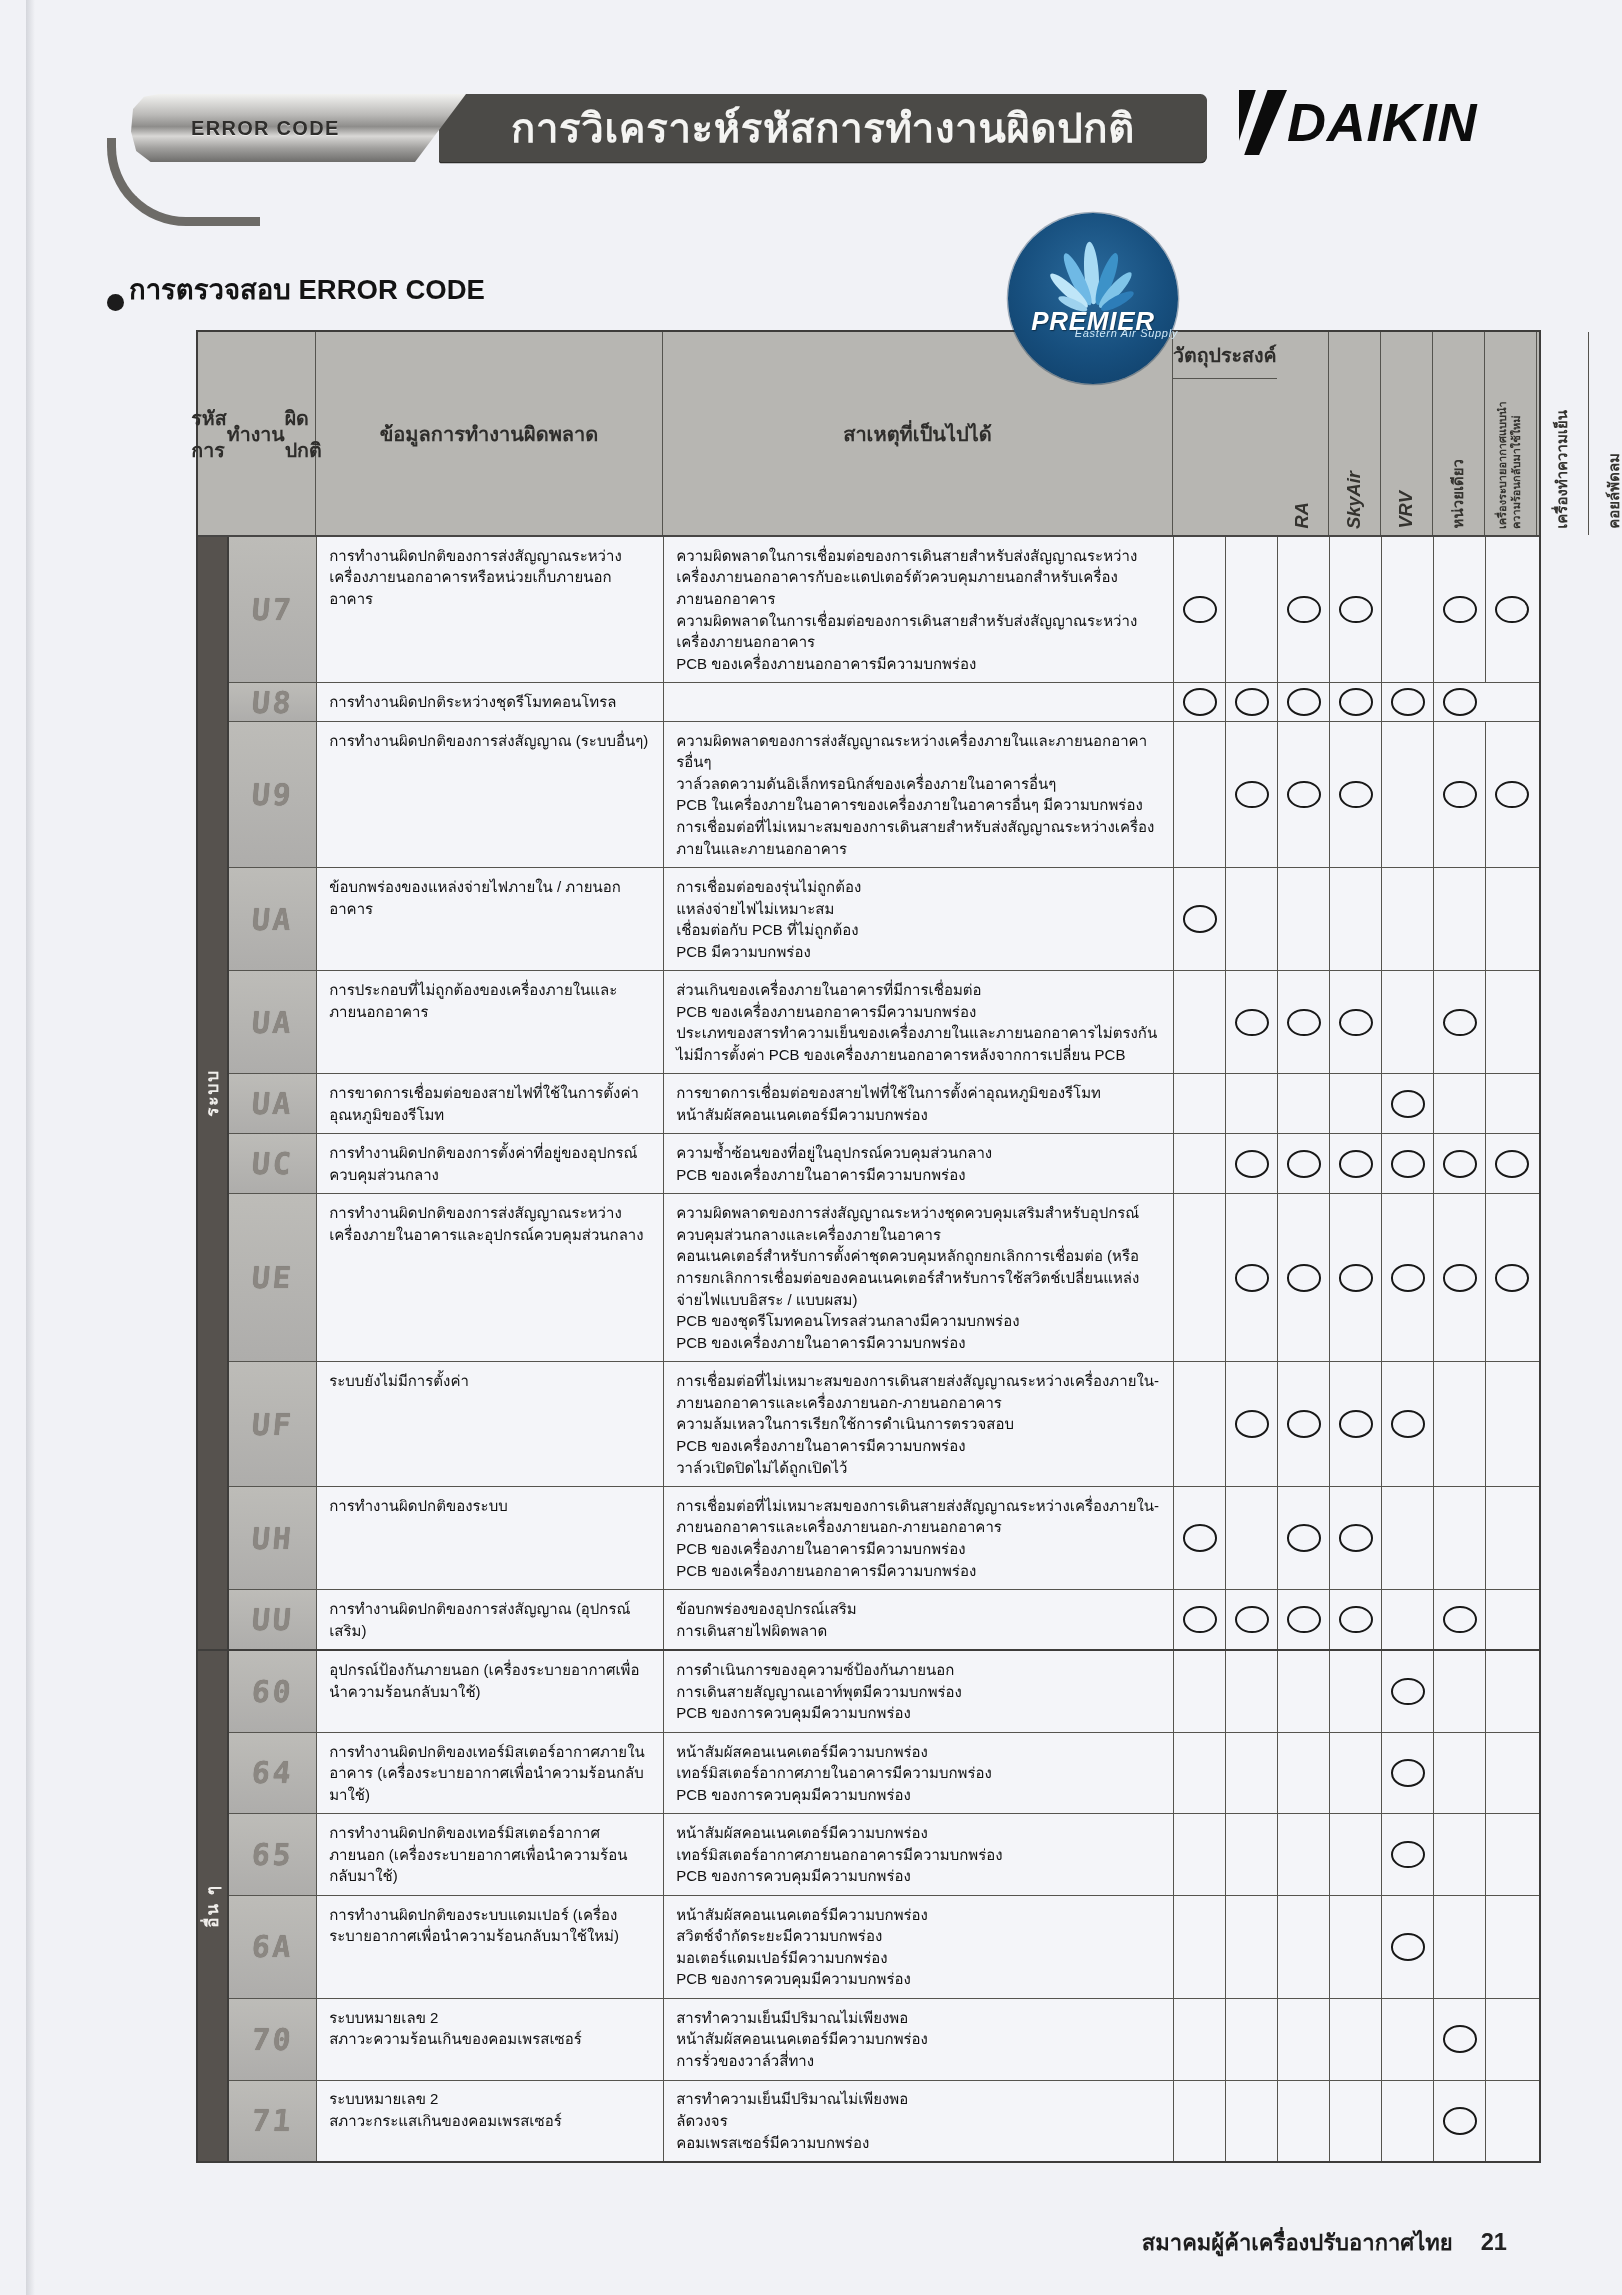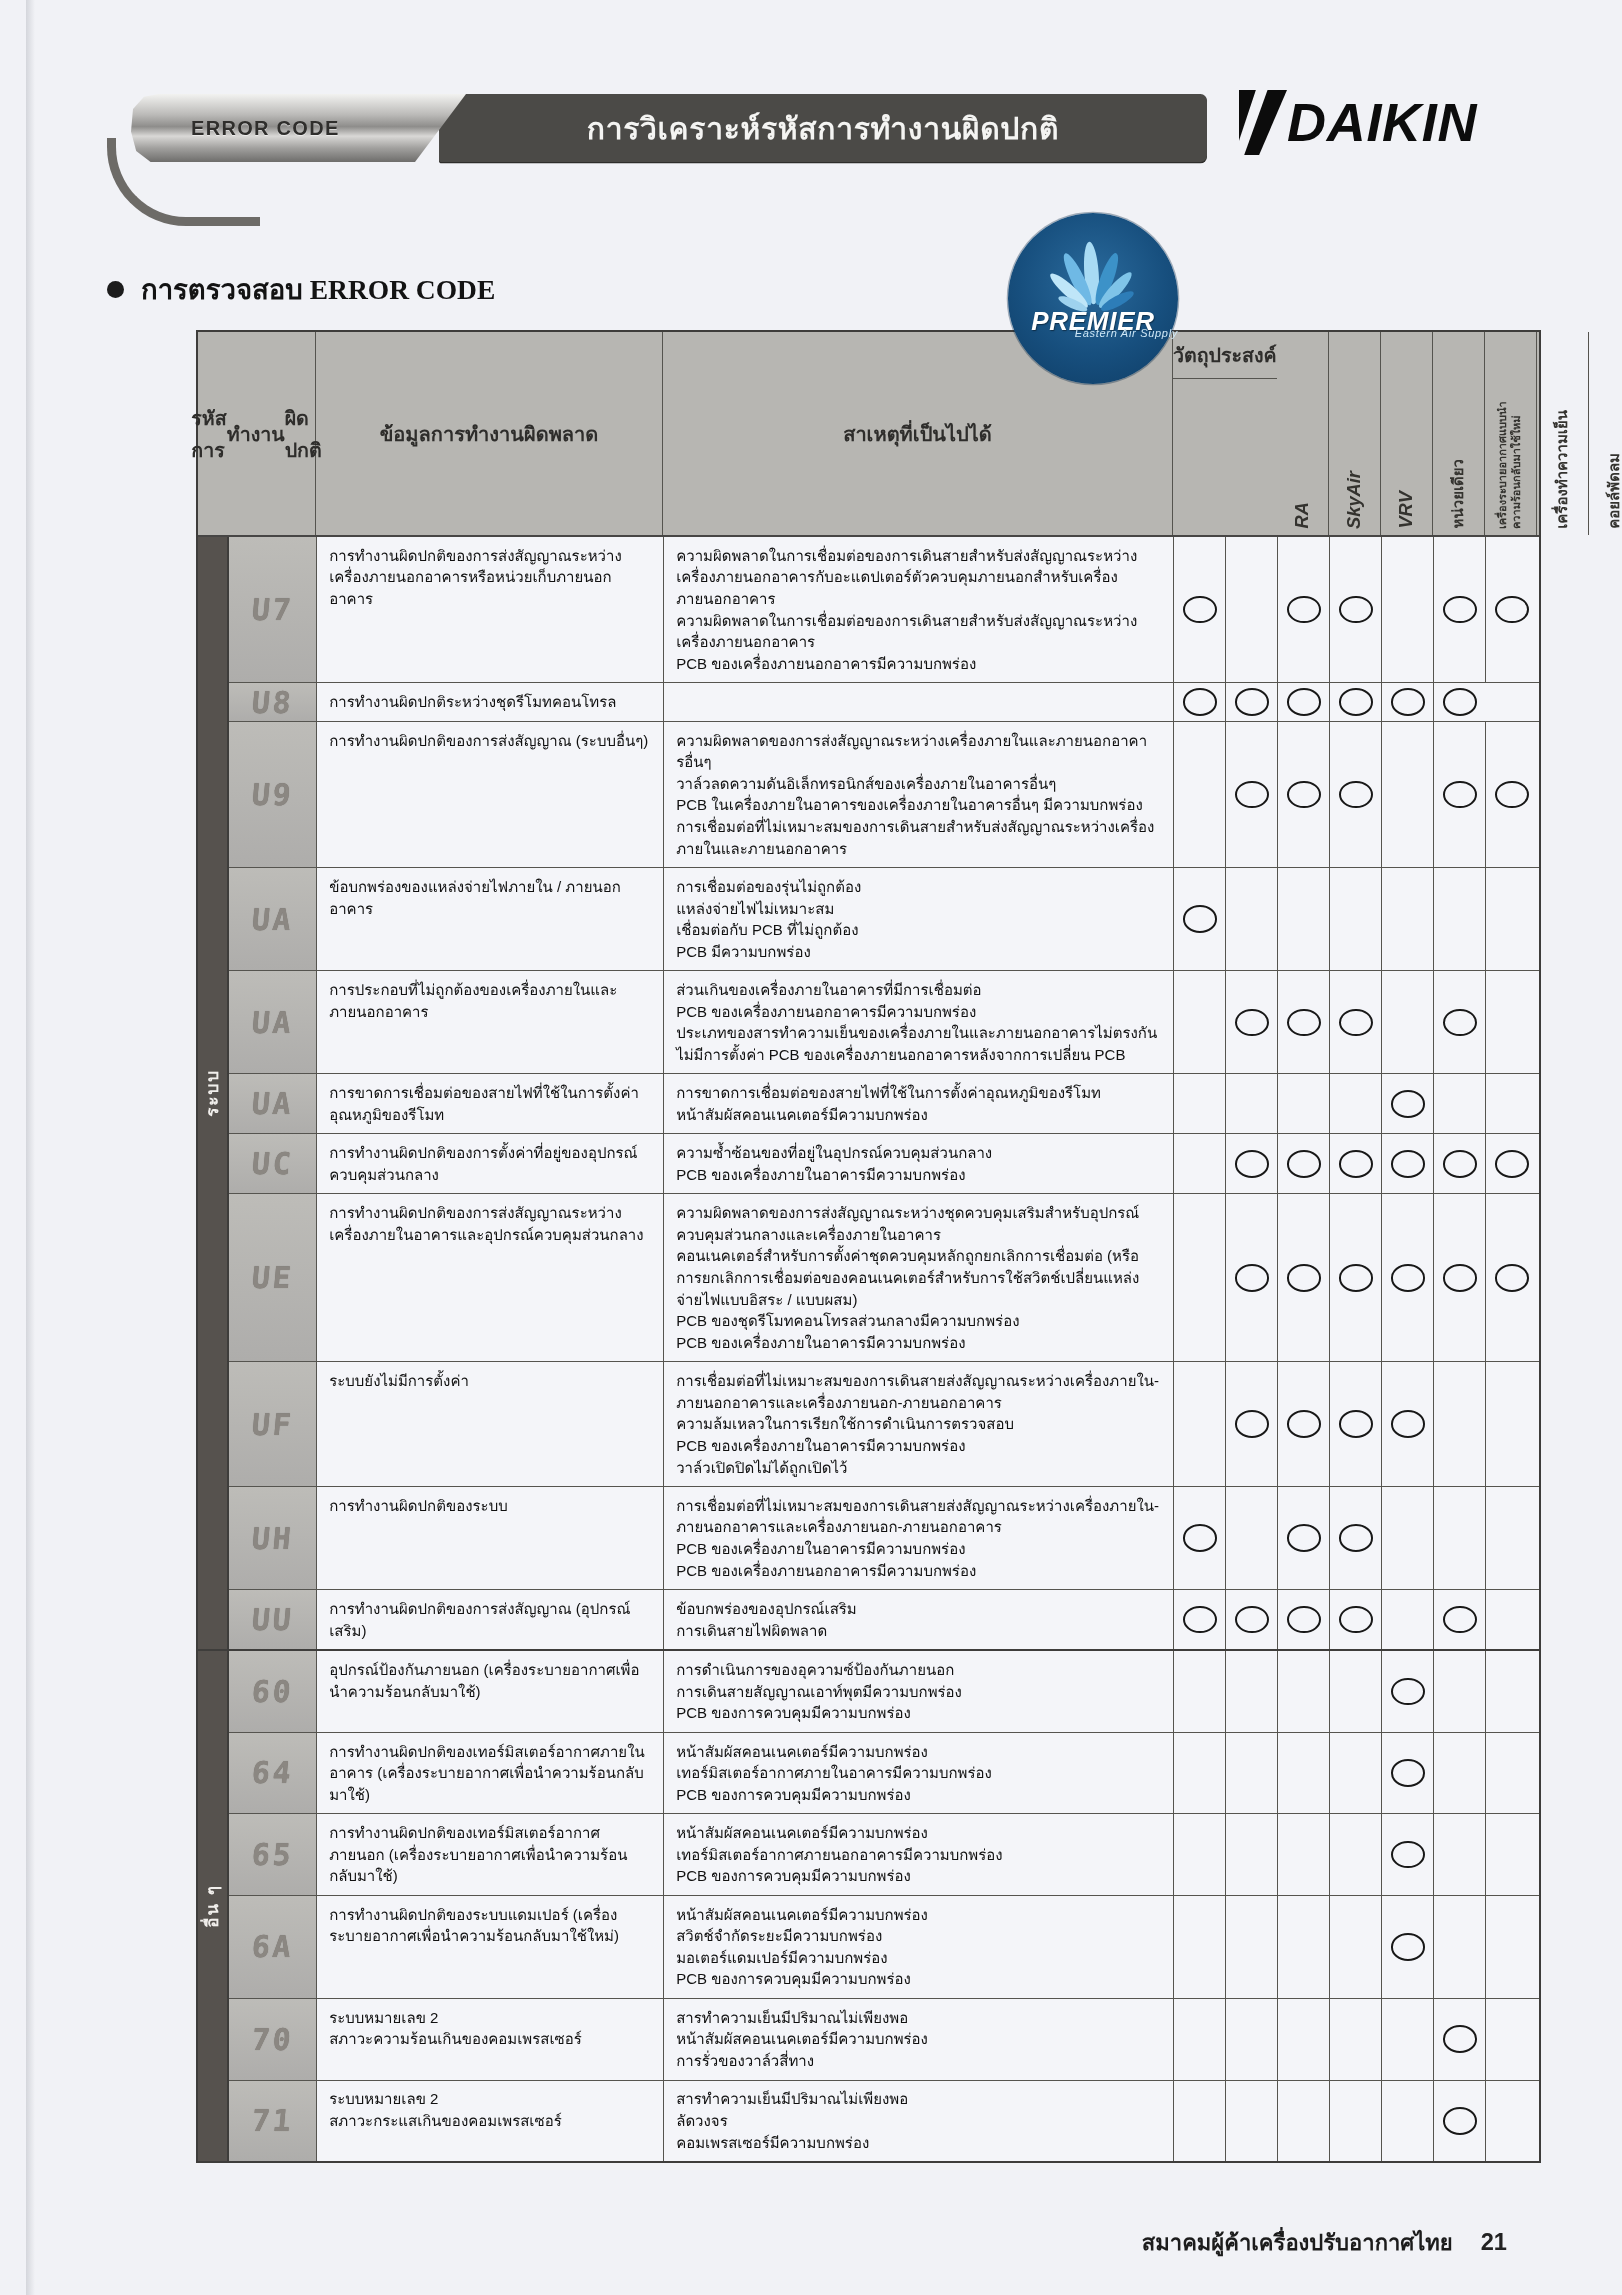--- a/index.html
+++ b/index.html
@@ -6,37 +6,37 @@
   body{width:1623px;height:2295px;background:#e9ebf0;font-family:"Liberation Sans",sans-serif;}
   .page{position:relative;width:1623px;height:2295px;background:#f1f2f6;overflow:hidden;}
   .page::after{content:'';position:absolute;left:26px;top:0;bottom:0;width:9.2px;
     background:linear-gradient(90deg,rgba(110,115,125,.22),rgba(110,115,125,0));}
 
   
   .banner{position:absolute;left:131px;top:94px;width:1076px;height:68px;}
   .banner-dark{position:absolute;left:308px;right:0;top:0;bottom:0;background:#4b4a47;
     border-radius:2.6px 6.5px 6.5px 2.6px;display:flex;align-items:center;justify-content:center;
     box-shadow:0 1.3px 0 #2e2d2b;}
-  .banner-dark span{color:#f4f4f2;font-size:30px;font-weight:bold;letter-spacing:0.7px;}
+  .banner-dark span{color:#f4f4f2;font-size:40px;font-weight:bold;letter-spacing:0.7px;}
   .banner-silver{position:absolute;left:0;top:0;width:335px;height:68px;
     background:linear-gradient(180deg,#f2f2f0 0%,#bcbbb9 30%,#8e8d8b 48%,#d9d8d6 62%,#a09f9d 80%,#6e6d6b 100%);
     clip-path:polygon(27.5px 0,100% 0,calc(100% - 51px) 100%,19.6px 100%,5.2px 84%,0 55%,2px 22%,13px 4%);
     display:flex;align-items:center;}
   .banner-silver span{margin-left:60px;font-size:20px;font-weight:bold;color:#2f2e2c;
     letter-spacing:1.3px;text-shadow:0 0.7px 0 rgba(255,255,255,.55);}
   .banner-tail{position:absolute;left:-23.6px;top:44px;width:144px;height:79px;border:0;
     border-left:9.2px solid #56544f;border-bottom:9.2px solid #56544f;border-radius:0 0 0 79px;opacity:.85;}
 
   
   .daikin{position:absolute;left:1239px;top:90px;display:flex;align-items:flex-start;gap:0;}
   .daikin-flag{display:block;}
   .daikin-text{font-size:54px;font-weight:bold;font-style:italic;color:#0c0c0c;letter-spacing:0.7px;line-height:65px;}
 
   
-  .section-heading{position:absolute;left:107px;top:267px;display:flex;align-items:center;gap:17px;font-family:Liberation Serif, serif;}
+  .section-heading{position:absolute;left:107px;top:267px;display:flex;align-items:flex-end;gap:5px;}
   .section-heading .bullet{width:17px;height:17px;border-radius:50%;background:#1c1c1c;}
   .section-heading .txt{font-size:27.5px;font-weight:bold;color:#131313;letter-spacing:0px;}
 
   
   .premier{position:absolute;left:1008px;top:213px;width:170px;height:171px;border-radius:50%;
     background:radial-gradient(circle at 50% 40%,#2a6a9c 0%,#174f7e 55%,#0e3c64 100%);
     z-index:6;display:flex;flex-direction:column;align-items:center;box-shadow:0 0 0 1.3px rgba(10,40,70,.35);}
   .premier svg{position:absolute;top:5.2px;left:13px;}
   .premier-name{position:absolute;top:93px;width:100%;text-align:center;color:#ffffff;
     font-size:26px;font-weight:bold;font-style:italic;letter-spacing:0.7px;text-shadow:0.7px 1.3px 1.3px rgba(0,0,0,.45);}

